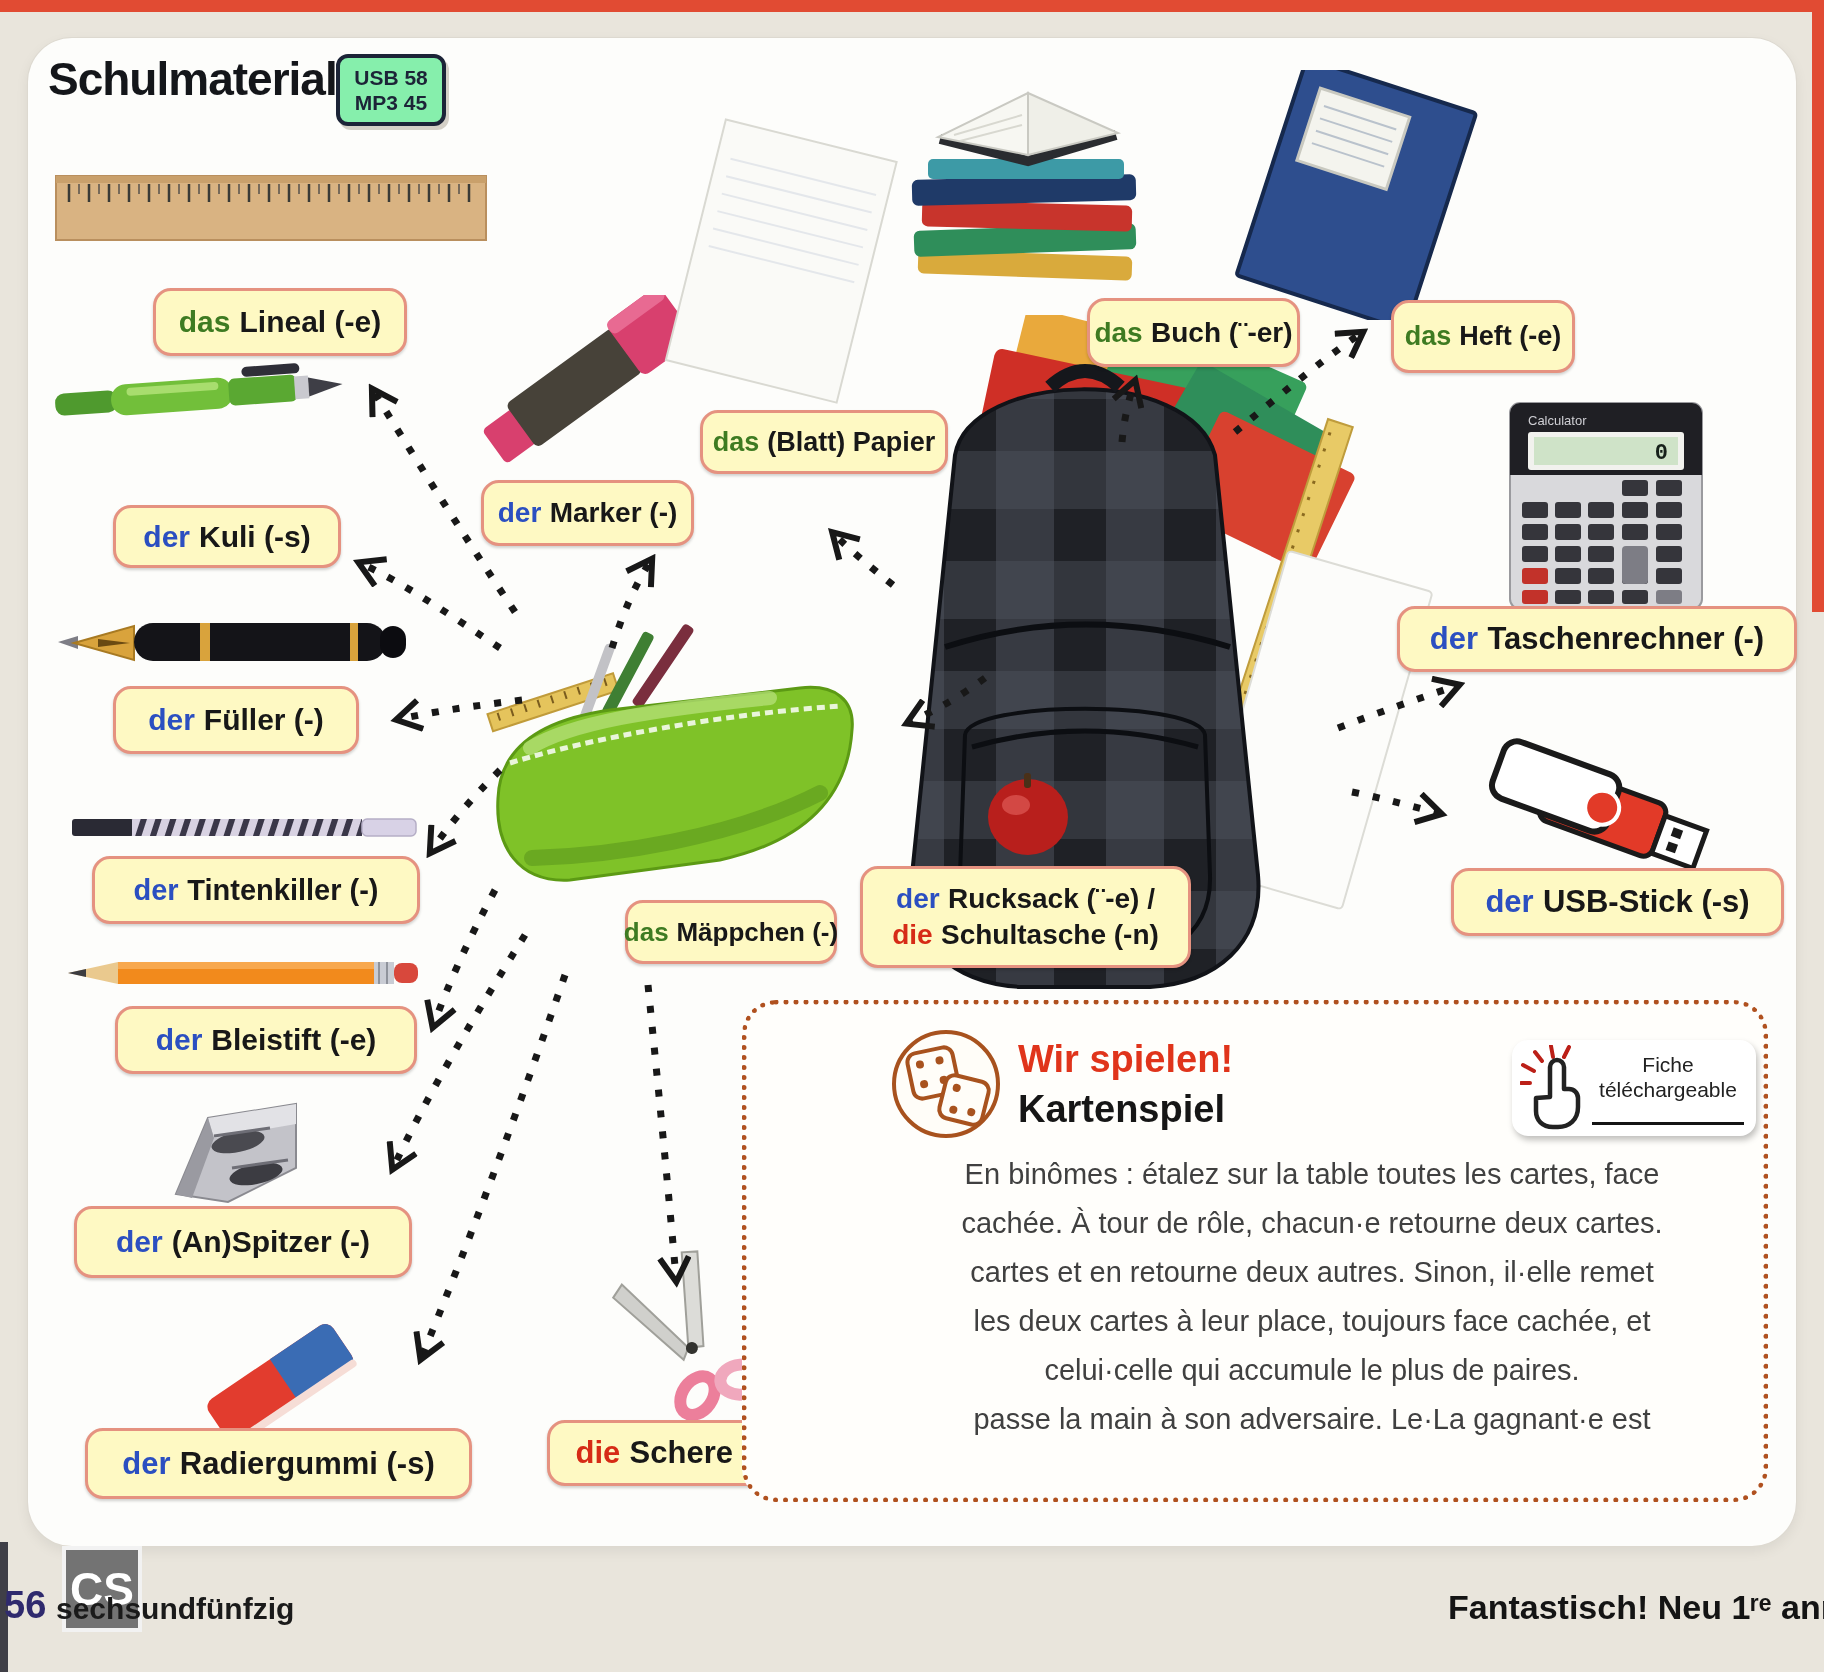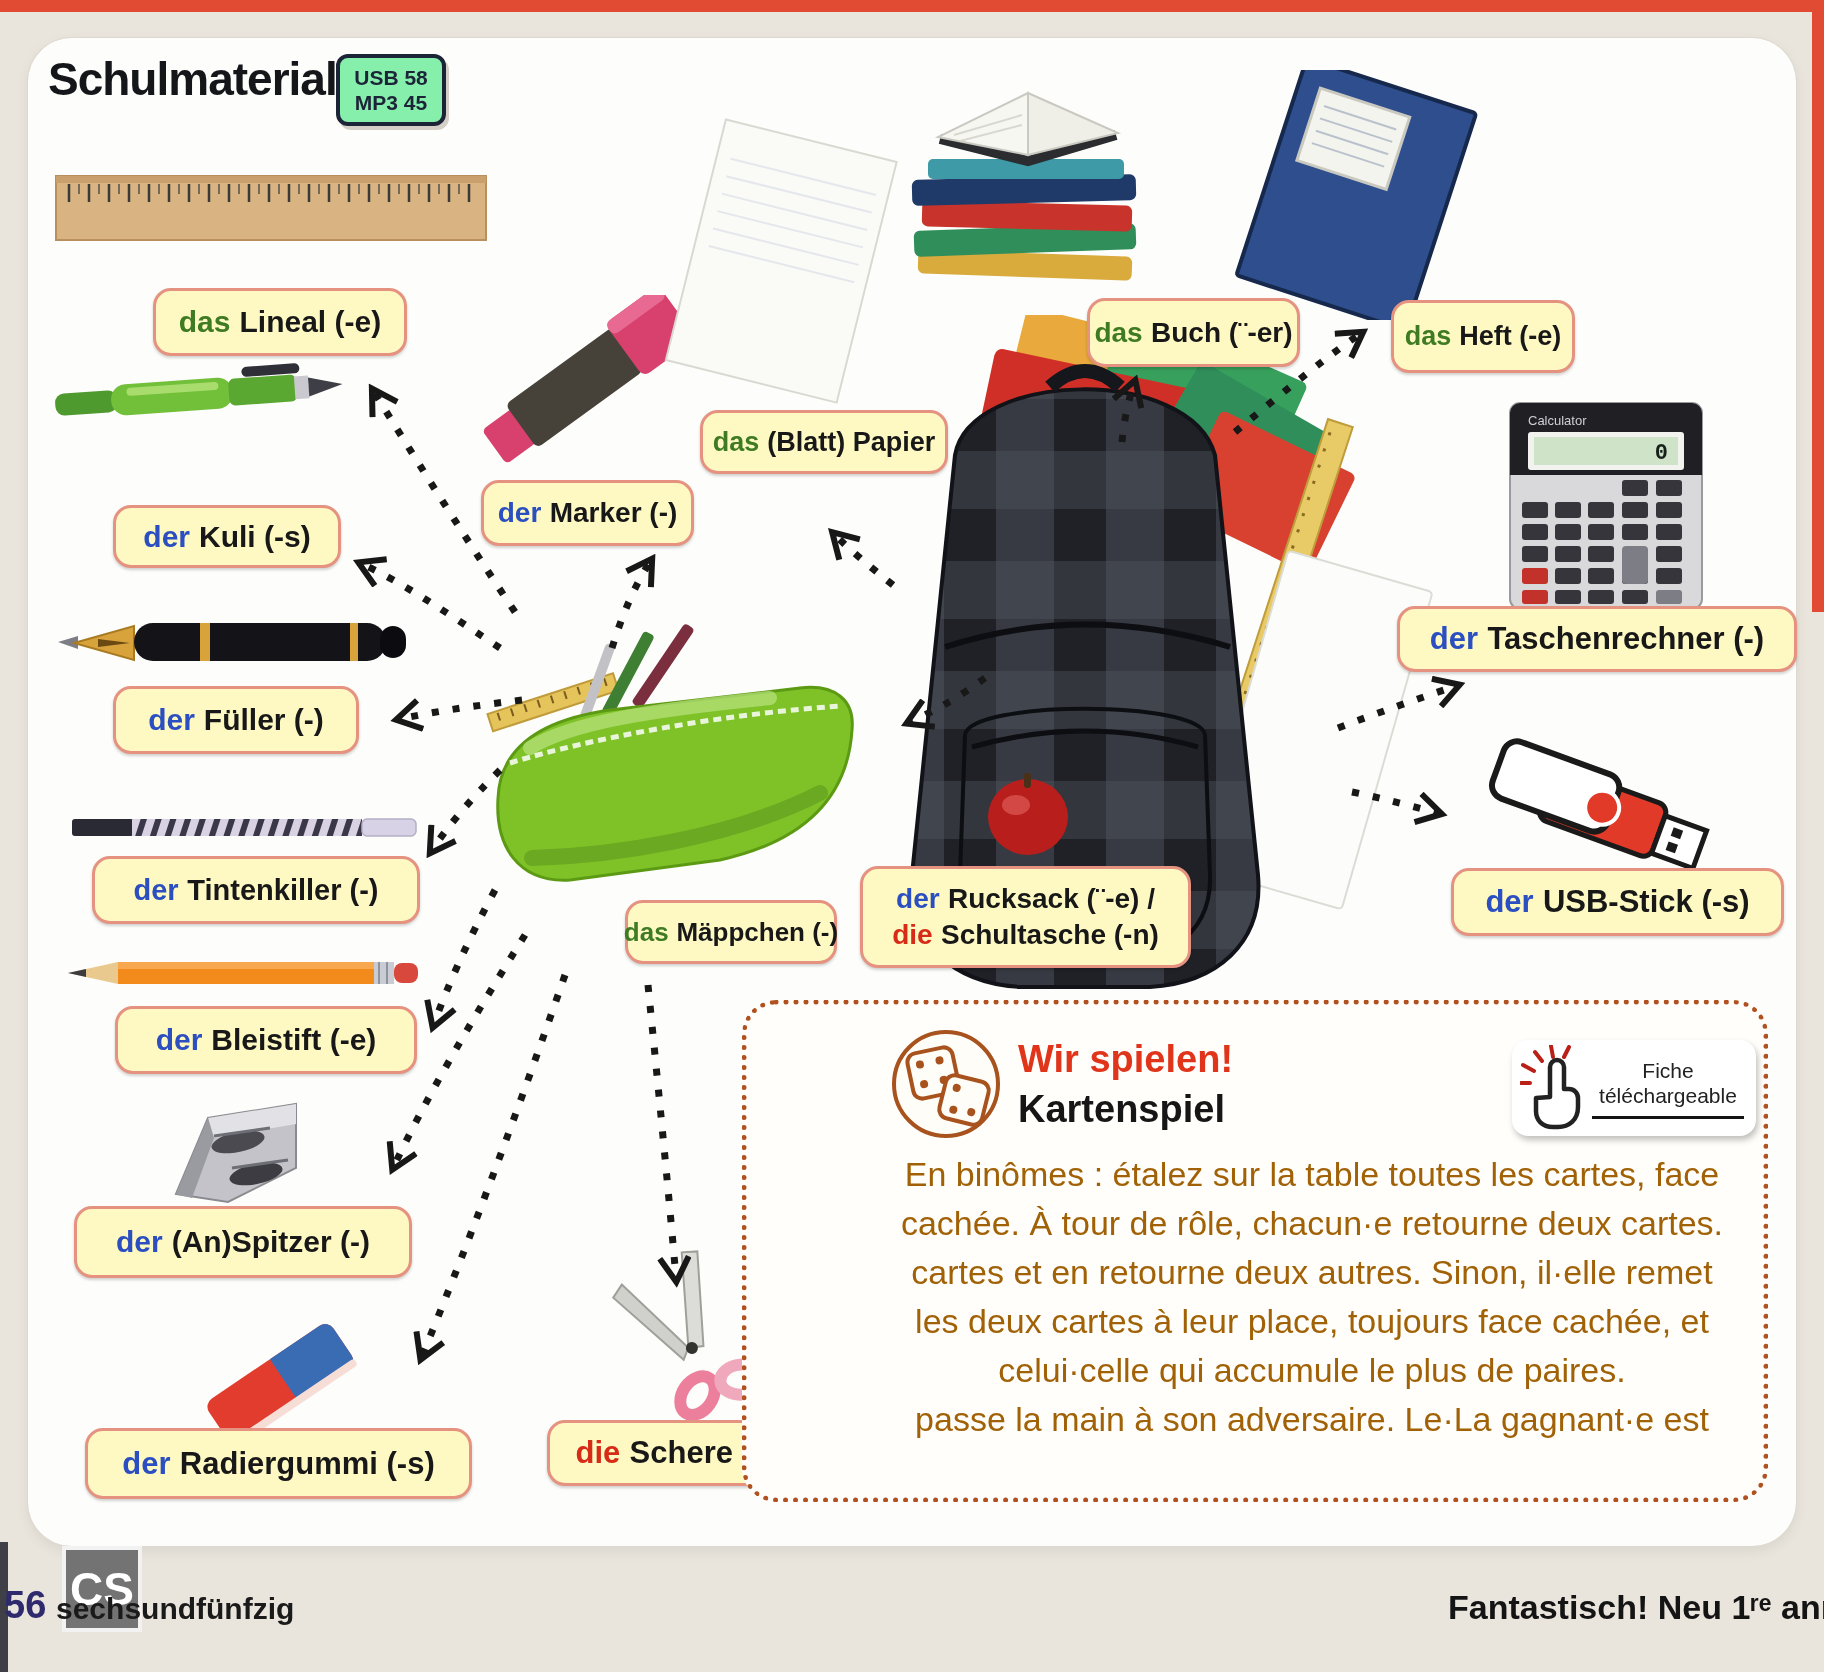--- a/index.html
+++ b/index.html
@@ -22,22 +22,22 @@
   .art.der{color:#2b4fc1;} .art.das{color:#3e7b22;} .art.die{color:#d62b16;}
   .pill2{flex-direction:column;line-height:1.3;}
   .pill2 .row{display:flex;}
   .gamebox{position:absolute;left:742px;top:1000px;width:1016px;height:492px;
            border:5px dotted #b0511f;border-radius:34px;background:#fffefb;}
   .ws-head{position:absolute;left:1018px;top:1038px;font-size:38px;font-weight:bold;color:#e0341b;}
   .ks-head{position:absolute;left:1018px;top:1088px;font-size:38px;font-weight:bold;color:#161616;}
   .fiche{position:absolute;left:1512px;top:1040px;width:244px;height:96px;background:#fff;
          border-radius:16px;box-shadow:2px 4px 6px rgba(0,0,0,.25);display:flex;align-items:center;}
   .fiche .txt{font-size:21px;color:#222;line-height:25px;border-bottom:3px solid #141414;
-              padding-bottom:8px;margin-right:12px;flex:1;}
-  .para{position:absolute;left:872px;top:1150px;width:880px;font-size:34px;line-height:49px;color:#a16207;}
+              padding-bottom:20px;margin-right:12px;flex:1;}
+  .para{position:absolute;left:872px;top:1150px;width:880px;font-size:29px;line-height:49px;color:#404040;}
   .para div{white-space:nowrap;}
   .pagenum{position:absolute;left:4px;top:1584px;font-size:38px;font-weight:bold;color:#2f2a6e;}
   .pageword{position:absolute;left:56px;top:1592px;font-size:30px;font-weight:bold;color:#1a1a1a;}
   .booktitle{position:absolute;left:1448px;top:1588px;font-size:34px;font-weight:bold;color:#141414;white-space:nowrap;}
   .wm-text{position:absolute;left:162px;top:1548px;font-size:64px;color:#a3a3a3;}
   .wm-logo{position:absolute;left:62px;top:1546px;width:80px;height:86px;background:#737373;
            color:#fff;font-size:46px;font-weight:bold;display:flex;align-items:center;justify-content:center;
            border:4px solid #f2f2f2;box-sizing:border-box;}
   .img{position:absolute;}
   svg{display:block;}

